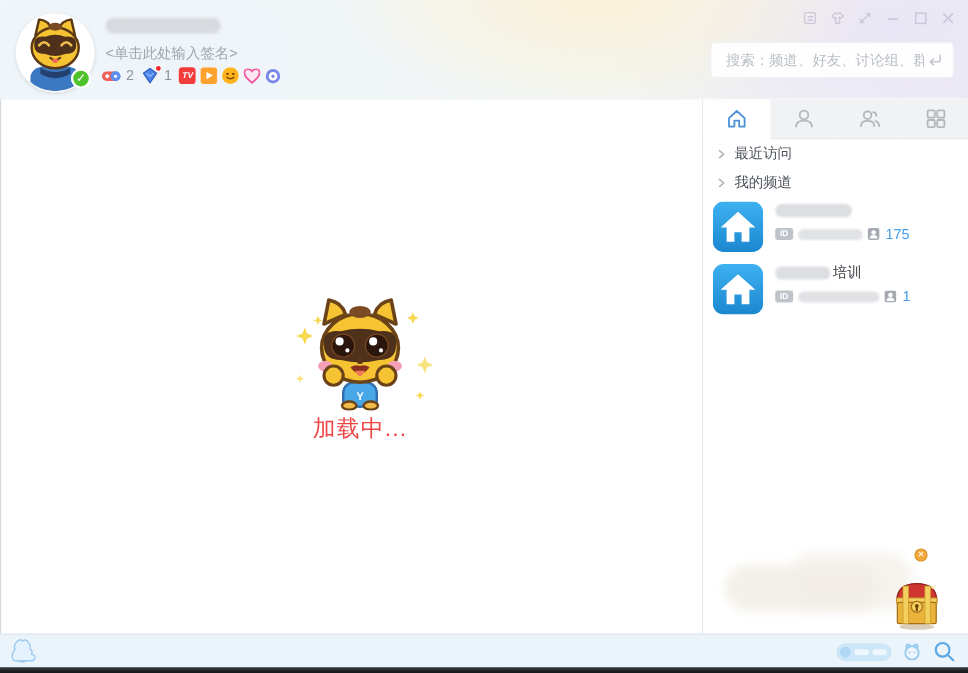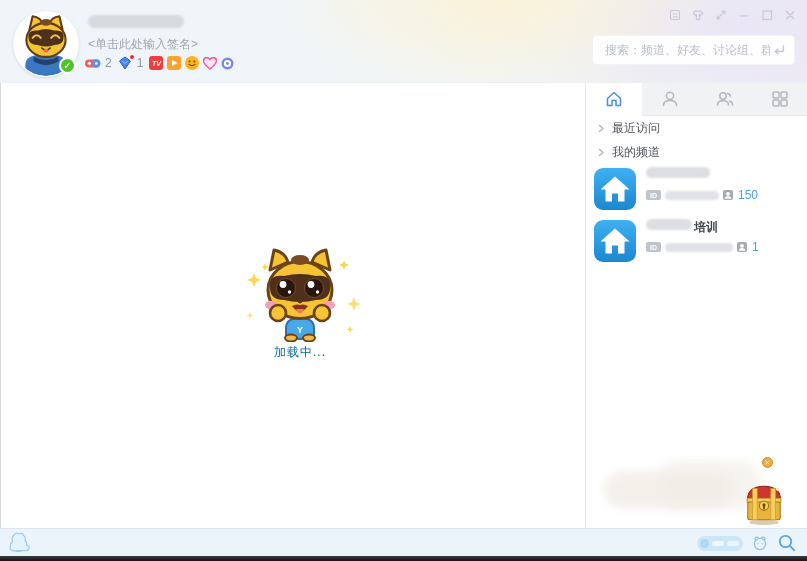--- a/index.html
+++ b/index.html
@@ -42,21 +42,21 @@
     border-left:1px solid #e7eaed;}
   .tabbar{display:flex;height:33px;}
   .tab{flex:1;display:flex;align-items:center;justify-content:center;cursor:pointer;
     background:#f1f2f4;border-bottom:1px solid #e9ebee;color:#b3b8bf;}
   .tab.active{background:#fff;border-bottom:1px solid #fff;color:#4a90d9;flex:0 0 56px;}
   .section-row{height:24px;display:flex;align-items:center;gap:7px;padding-left:11px;
     font-size:12px;color:#4e535a;cursor:pointer;}
   .recent-item{height:52px;display:flex;align-items:flex-start;padding:2px 0 0 8px;cursor:pointer;}
   .tile{width:42px;height:42px;flex:0 0 42px;margin-top:2px;}
   .item-body{margin-left:10px;padding-top:1px;}
-  .item-title-row{display:flex;align-items:flex-start;gap:2px;height:16px;font-weight:bold;}
+  .item-title-row{display:flex;align-items:center;gap:2px;height:16px;}
   .title-blur{height:11px;border-radius:6px;background:#dcdee1;filter:blur(1px);}
   .item-title-text{font-size:12px;color:#3e434a;}
   .item-detail{display:flex;align-items:center;gap:4px;margin-top:5px;}
   .id-badge{width:15px;height:10px;border-radius:2px;background:#bfc4cb;color:#fff;font-size:7px;
     font-weight:bold;display:flex;align-items:center;justify-content:center;}
   .detail-blur{height:9px;border-radius:5px;background:#e0e2e5;filter:blur(.8px);}
   .member-count{font-size:12px;color:#4aa0e8;margin-left:1px;}
   
   .promo{position:absolute;left:0;top:370px;width:222px;height:75px;}
   .blob{position:absolute;background:#f2eee7;border-radius:20px;}
@@ -68,21 +68,21 @@
   .footer{position:absolute;left:0;top:528px;width:807px;height:28px;background:#ecf4fb;
     border-top:1px solid #dbe6f0;}
   .footer-left{position:absolute;left:7px;top:2px;cursor:pointer;}
   .footer-right{position:absolute;right:10px;top:0;height:28px;display:flex;align-items:center;gap:8px;}
   .pill{width:46px;height:15px;border-radius:8px;background:#cde7f8;position:relative;cursor:pointer;}
   .pill i{position:absolute;border-radius:6px;background:rgba(255,255,255,.65);}
   .bottom-strip{position:absolute;left:0;top:556px;width:807px;height:5px;
     background:linear-gradient(#3a3d41,#121417);}
   
   .loading{position:absolute;left:180px;top:242px;width:240px;text-align:center;}
-  .loading-text{margin-top:2px;font-size:12px;color:#0369a1;letter-spacing:1px;}
+  .loading-text{margin-top:2px;font-size:19px;color:#ef4444;letter-spacing:1px;}
   svg{display:block;}
   .inline-svg{display:inline-block;}
 </style>
 </head>
 <body>
 
 <div class="window">
 
   <div class="header">
 
@@ -288,21 +288,21 @@
           <span class="item-title-text"></span>
         </div>
         <div class="item-detail">
           <span class="id-badge">ID</span>
           <span class="detail-blur" style="width:54px"></span>
           <svg width="10" height="10" viewBox="0 0 10 10">
             <rect width="10" height="10" rx="2" fill="#a6abb3"></rect>
               <circle cx="5" cy="3.8" r="1.9" fill="#fff"></circle>
             <path d="M1.8 8.8 Q1.8 5.9 5 5.9 Q8.2 5.9 8.2 8.8 Z" fill="#fff"></path>
           </svg>
-          <span class="member-count">150</span>
+          <span class="member-count">175</span>
         </div>
       </div>
     </div>
 
     <div class="recent-item">
       <svg class="tile" viewBox="0 0 42 42">
         <defs>
             <linearGradient id="tg2" x1="0" y1="0" x2="0" y2="1">
           <stop offset="0" stop-color="#3eb1f1"></stop>
               <stop offset="1" stop-color="#1b87cf"></stop>

